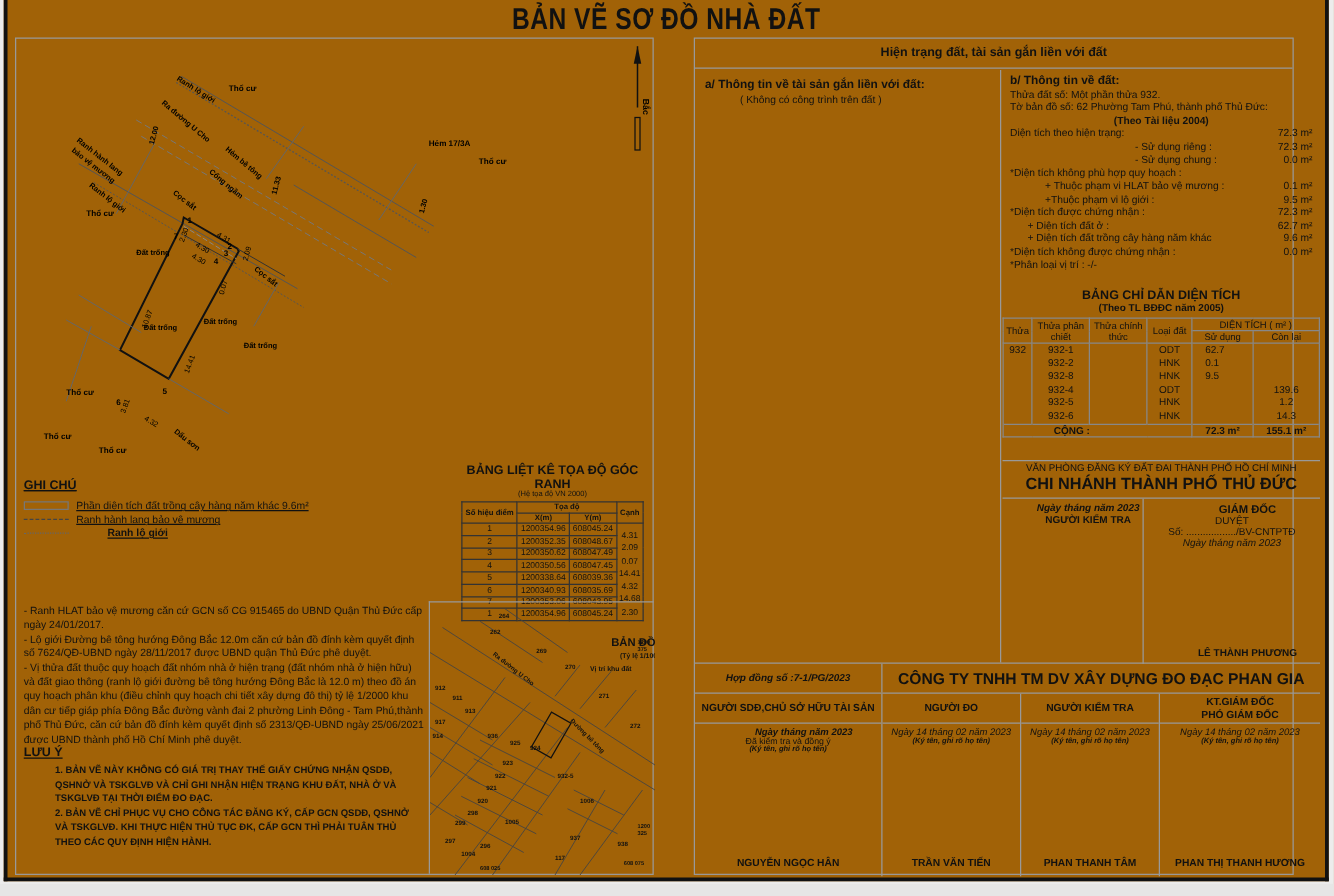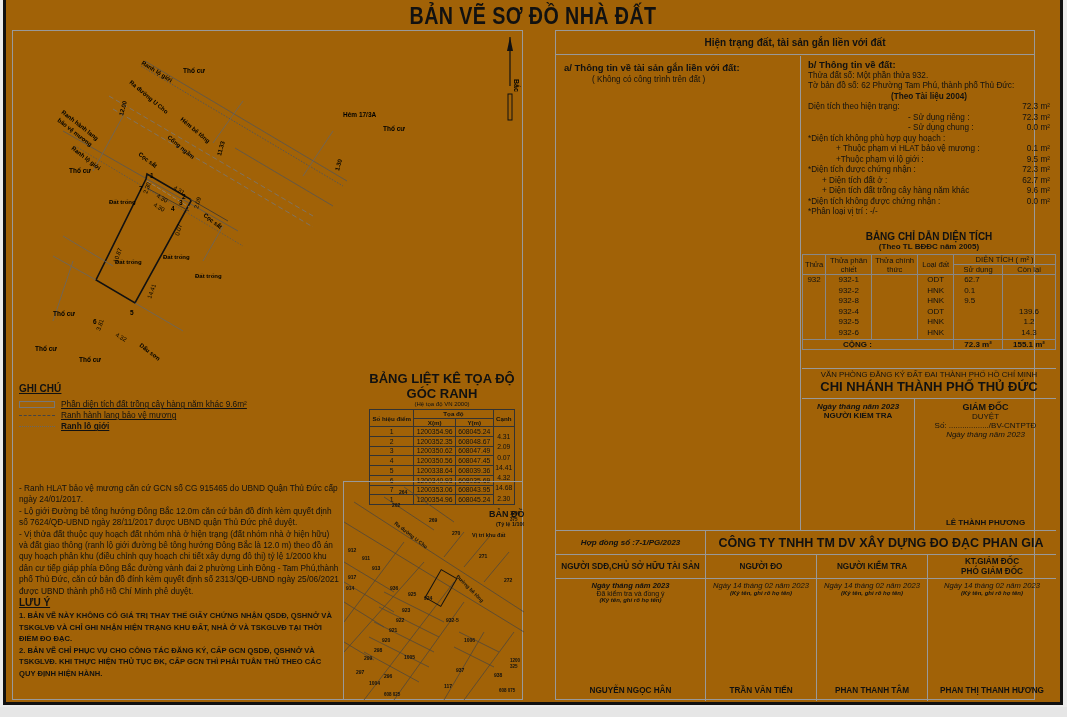--- a/index.html
+++ b/index.html
@@ -8,21 +8,21 @@
   .sheet { position: absolute; left: 3px; top: 0; width: 1060px; height: 705px; background: #a16207; border: 3px solid #111; border-top: none; }
   .title { position: absolute; left: 0; right: 0; top: 2px; text-align: center; font-family: "Liberation Sans Narrow", "Liberation Sans", sans-serif; font-weight: bold; font-size: 24px; letter-spacing: 0.5px; transform: scaleX(0.82); }
   .left-panel { position: absolute; left: 6px; top: 30px; width: 511px; height: 670px; border: 1px solid #999; }
   .right-panel { position: absolute; left: 549px; top: 30px; width: 480px; height: 670px; border: 1px solid #999; }
   svg text { font-family: "Liberation Sans", sans-serif; }
   .note-box { position: absolute; left: 6px; font-size: 8.3px; line-height: 11.4px; }
   .legend-title { font-weight: bold; text-decoration: underline; font-size: 10px; }
   .legend-row { display: flex; align-items: center; font-size: 8.3px; height: 11px; }
   .legend-sym { width: 36px; margin-right: 6px; }
   .coord-table { position: absolute; left: 356px; top: 340px; width: 146px; font-size: 6.8px; text-align: center; }
-  .coord-table .ct-title { font-weight: bold; font-size: 13px; }
+  .coord-table .ct-title { font-weight: bold; font-size: 10px; }
   .coord-table .ct-sub { font-size: 6px; }
   .coord-table table { border-collapse: collapse; width: 100%; margin-top: 2px; }
   .coord-table td, .coord-table th { border: 1px solid #333; padding: 0 1px; height: 8.5px; font-weight: normal; }
   .coord-table th { font-weight: bold; font-size: 6.2px; }
   .loc-map { position: absolute; left: 330px; top: 450px; width: 180px; height: 218px; border-left: 1px solid #999; border-top: 1px solid #999; }
   .rp-header { height: 24px; border-bottom: 1px solid #999; text-align: center; font-size: 10px; font-weight: bold; line-height: 24px; }
   .rp-a { position: absolute; left: 0; top: 25px; width: 245px; height: 474px; border-right: 1px solid #999; padding: 6px 8px; font-size: 9.5px; }
   .rp-a .a-title { font-weight: bold; }
   .rp-a .a-sub { padding-left: 28px; font-size: 8.2px; margin-top: 2px; }
   .rp-b { position: absolute; left: 246px; top: 25px; width: 254px; padding: 4px 6px 0 6px; font-size: 8.2px; line-height: 10.5px; }
@@ -40,21 +40,21 @@
   .area-table th { font-size: 7.6px; }
   .area-table .body-row td { border-top: none; border-bottom: none; line-height: 10.6px; vertical-align: top; }
   .area-table .total td { font-weight: bold; }
   .office { position: absolute; left: 246px; top: 337px; width: 254px; border-top: 1px solid #999; text-align: center; }
   .office .o1 { font-size: 7.8px; margin-top: 1px; }
   .office .o2 { font-size: 13px; font-weight: bold; }
   .sign-row { position: absolute; left: 246px; top: 367px; width: 254px; height: 133px; border-top: 1px solid #999; display: flex; }
   .sign-col1 { width: 113px; border-right: 1px solid #999; font-size: 8px; text-align: center; padding-top: 3px; }
   .sign-col2 { flex: 1; font-size: 8px; text-align: center; padding-top: 3px; position: relative; }
   .it { font-style: italic; }
-  .b { font-weight: bold; }
+  .b { font-weight: bold; margin-left: 25px; }
   .bottom { position: absolute; left: 0; top: 499px; width: 500px; border-top: 1px solid #999; }
   .b-row1 { display: flex; height: 24px; border-bottom: 1px solid #999; }
   .b-row1 .contract { width: 150px; border-right: 1px solid #999; font-size: 8px; font-style: italic; font-weight: bold; text-align: center; line-height: 24px; }
   .b-row1 .company { flex: 1; font-size: 12.5px; font-weight: bold; text-align: center; line-height: 24px; }
   .b-grid { display: flex; height: 146px; }
   .b-col { border-right: 1px solid #999; text-align: center; font-size: 7.6px; position: relative; }
   .b-col:last-child { border-right: none; }
   .b-col .role { height: 24px; border-bottom: 1px solid #999; font-weight: bold; font-size: 8.2px; display: flex; align-items: center; justify-content: center; line-height: 10px; }
   .b-col .date { font-style: italic; margin-top: 2px; }
   .b-col .note { font-size: 6px; font-style: italic; font-weight: bold; }

